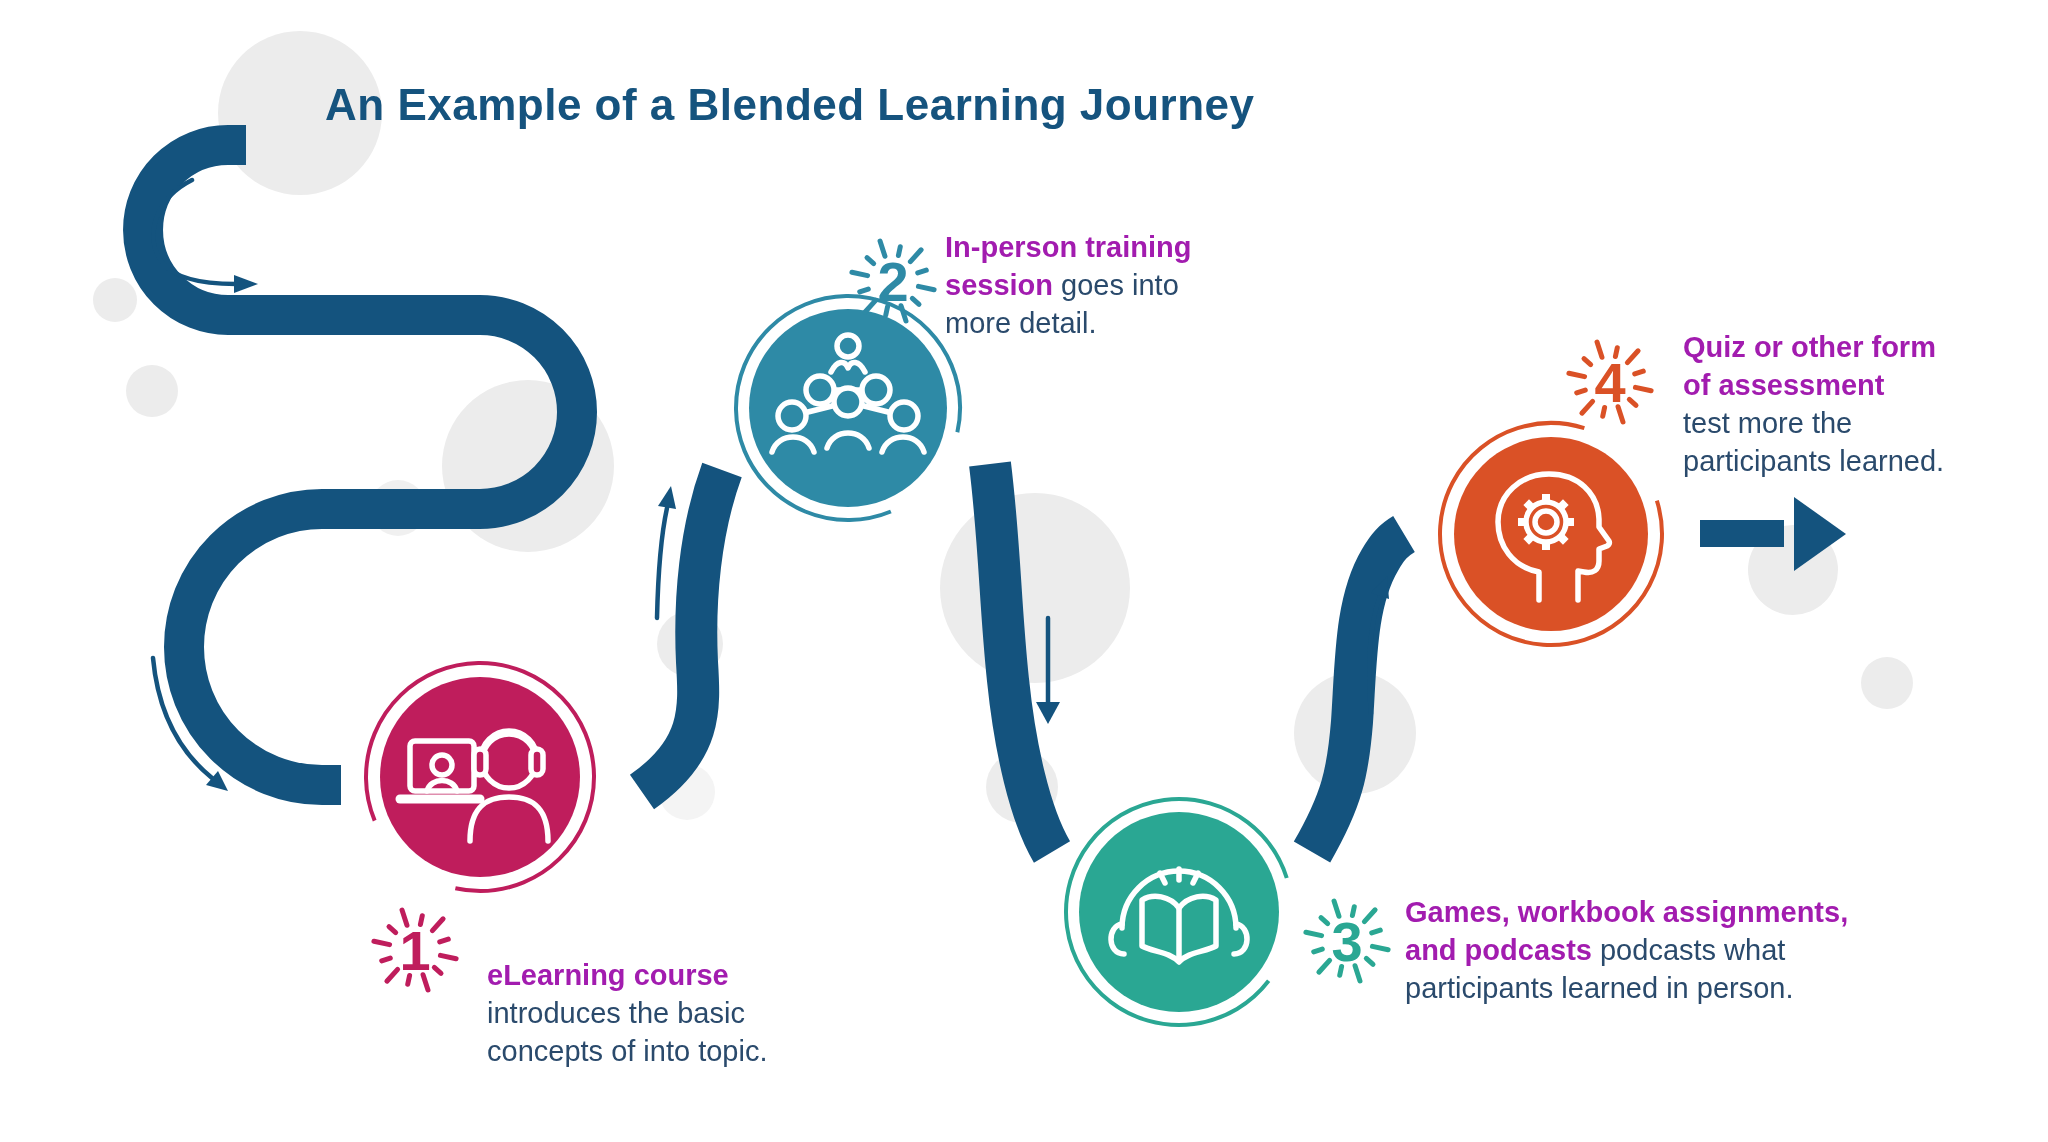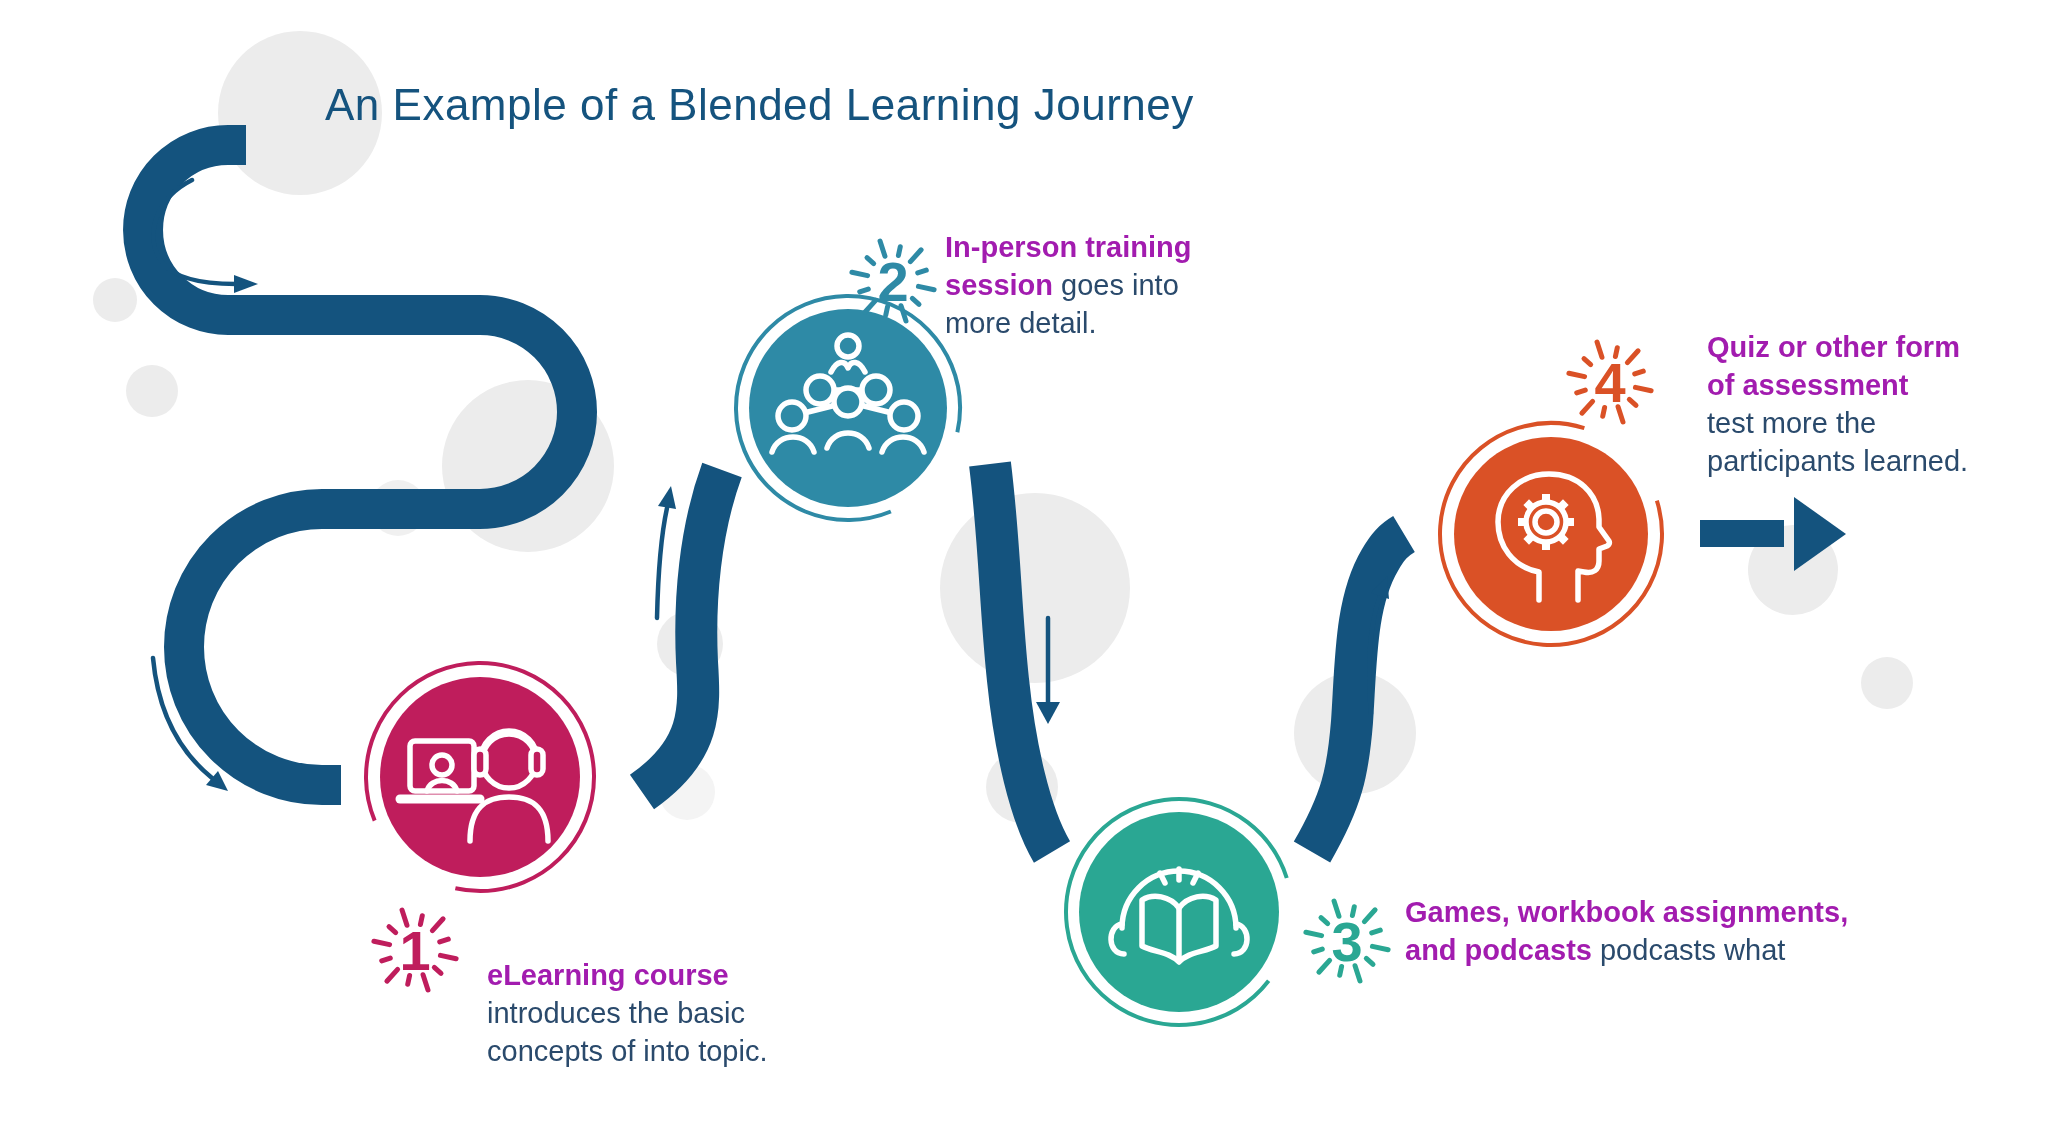--- a/index.html
+++ b/index.html
@@ -1,26 +1,26 @@
 <!DOCTYPE html>
 <html><head>
 <meta charset="utf-8">
 <style>
   html,body{margin:0;padding:0;background:#ffffff;}
   .stage{position:relative;width:2048px;height:1142px;background:#ffffff;overflow:hidden;
          font-family:"Liberation Sans",sans-serif;}
   svg.layer{position:absolute;left:0;top:0;}
-  .title{position:absolute;left:325px;top:80px;font-size:44px;font-weight:400;
+  .title{position:absolute;left:325px;top:80px;font-size:44px;font-weight:700;
          color:#15537E;letter-spacing:.5px;white-space:nowrap;}
   .txt{position:absolute;font-size:29px;line-height:38px;color:#2A4A6C;white-space:nowrap;}
   .txt b{color:#a21caf;font-weight:700;}
   #t1{left:487px;top:956px;}
   #t2{left:945px;top:228px;}
   #t3{left:1405px;top:893px;}
-  #t4{left:1683px;top:328px;margin-left:24px;}
+  #t4{left:1683px;top:328px;}
   .stepnum{font-family:"Liberation Sans",sans-serif;font-size:56px;font-weight:700;}
 </style>
 </head>
 <body>
 
 <div class="stage">
 
   <svg class="layer" width="2048" height="1142" viewBox="0 0 2048 1142">
 
     <defs>
@@ -185,20 +185,21 @@
 
   <div class="txt" id="t2">
     <div><b>In-person training</b><span></span></div>
     <div><b>session</b><span> goes into</span></div>
     <div><b></b><span>more detail.</span></div>
   </div>
 
   <div class="txt" id="t3">
     <div><b>Games, workbook assignments,</b><span></span></div>
     <div><b>and podcasts</b><span> podcasts what</span></div>
+    <div><b></b><span>participants learned in person.</span></div>
   </div>
 
   <div class="txt" id="t4">
     <div><b>Quiz or other form</b><span></span></div>
     <div><b>of assessment</b><span></span></div>
     <div><b></b><span>test more the</span></div>
     <div><b></b><span>participants learned.</span></div>
   </div>
 
 </div>

